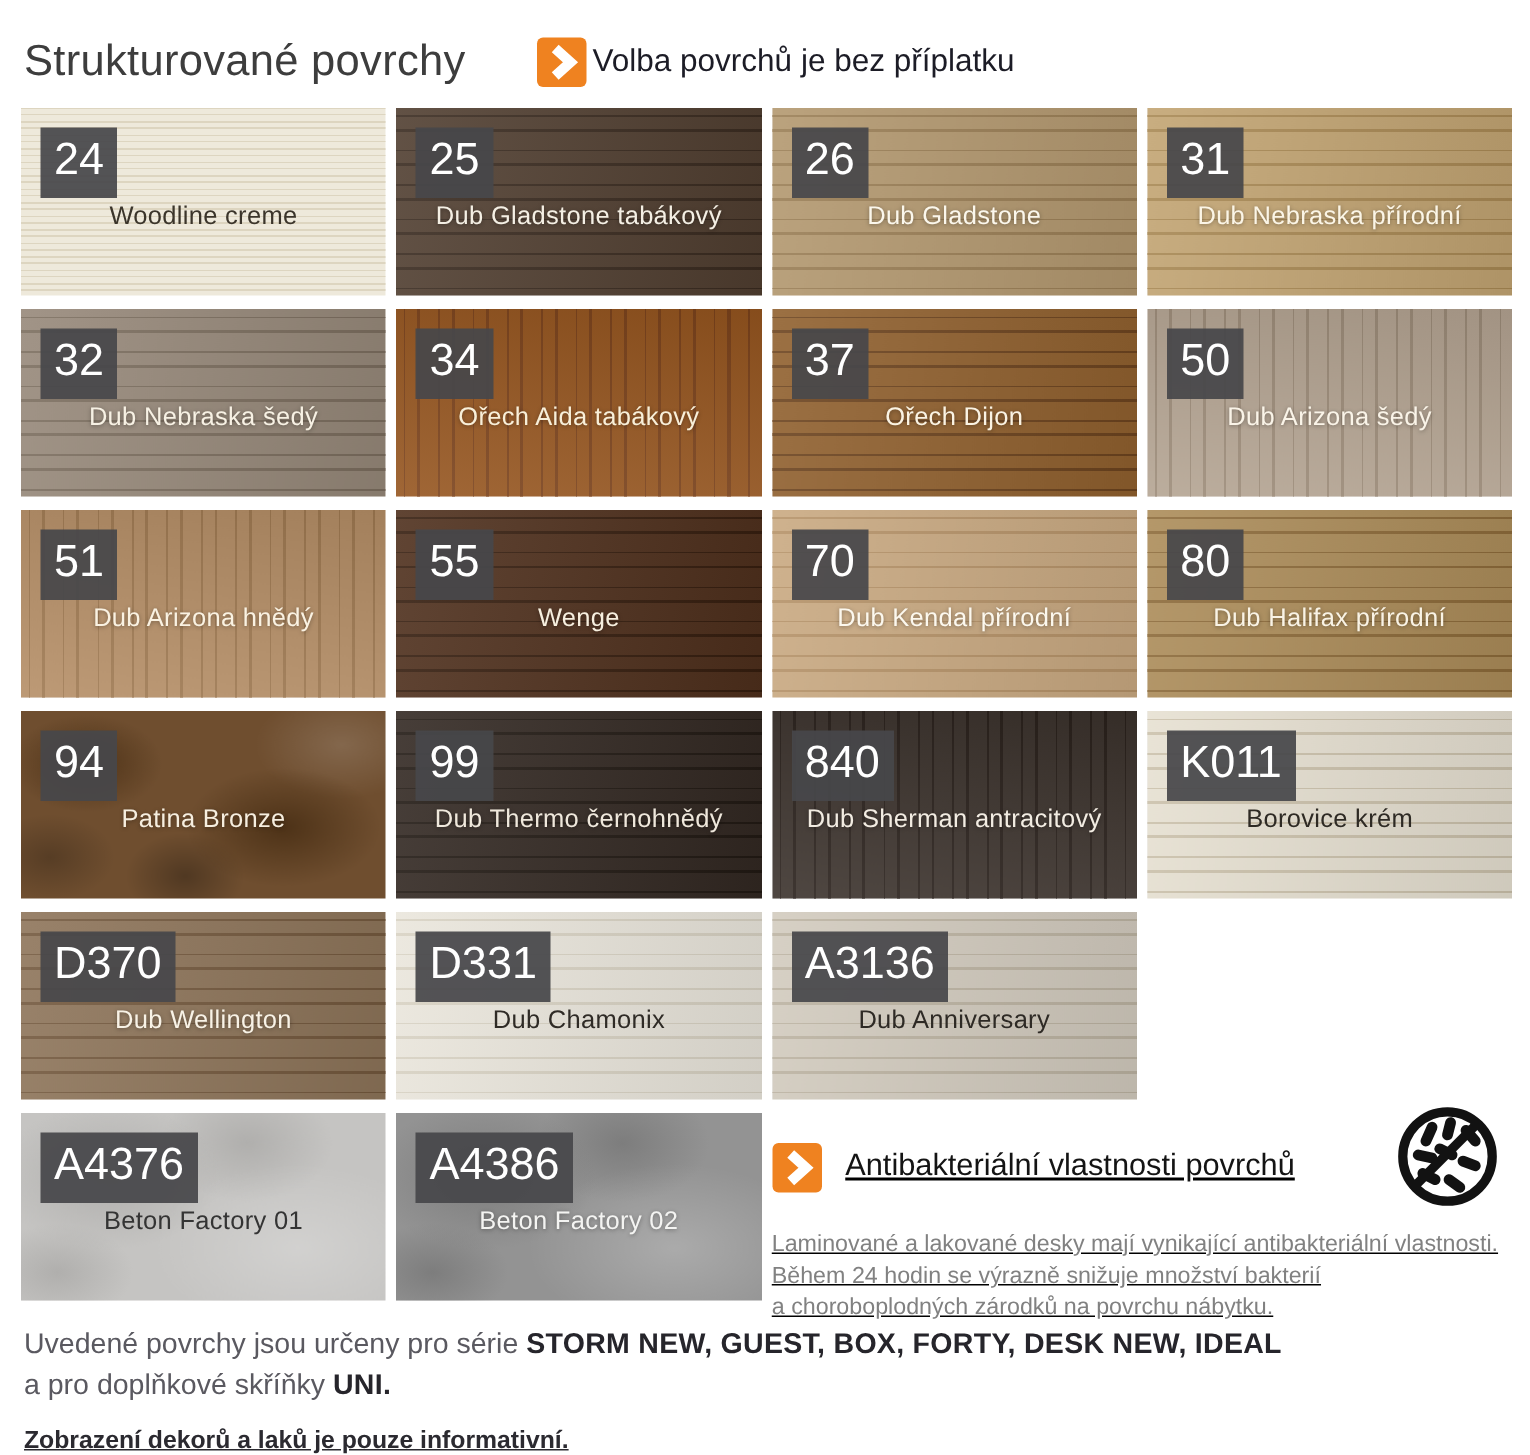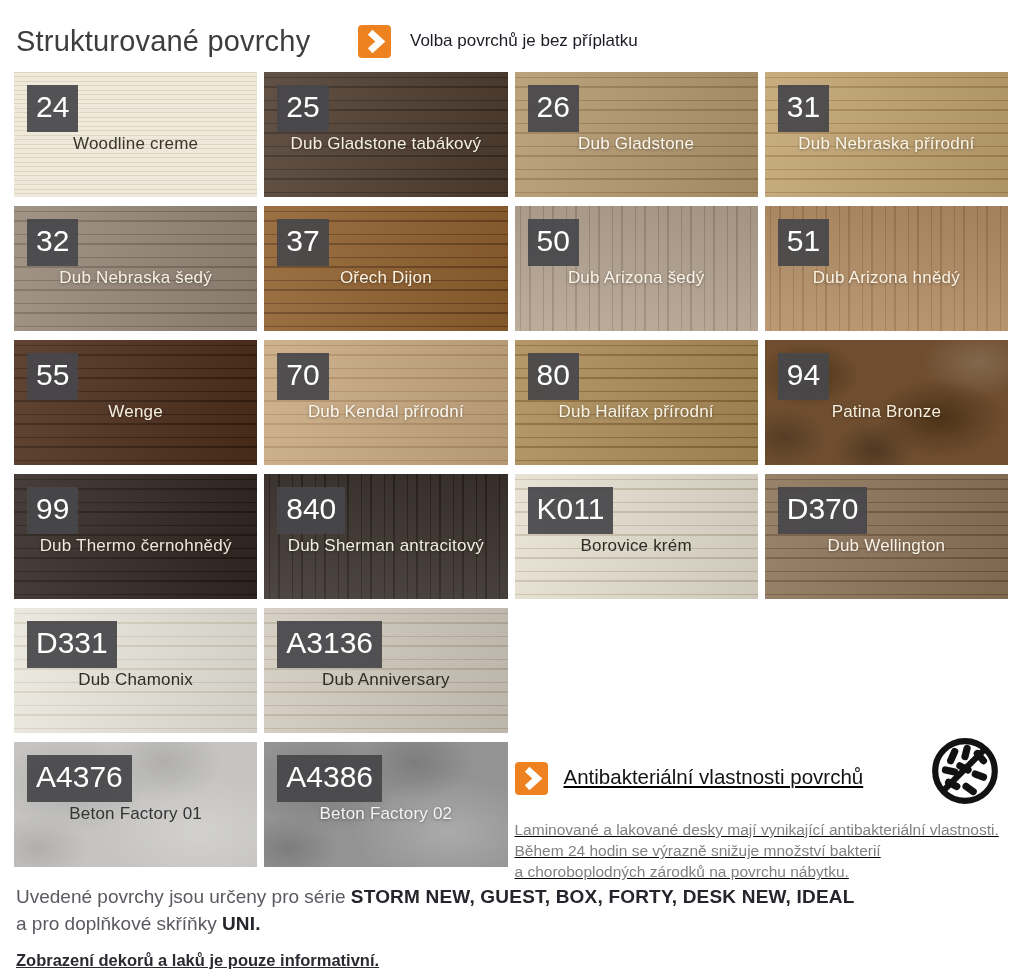--- a/index.html
+++ b/index.html
@@ -5,21 +5,21 @@
   html,body{margin:0;padding:0;background:#fff;}
   body{
     width:1020px;height:970px;overflow:hidden;position:relative;
     font-family:"Liberation Sans","DejaVu Sans",sans-serif;
     -webkit-font-smoothing:antialiased;
   }
   
   .header{display:flex;align-items:center;padding:20px 16px 6px 16px;height:42px;}
   .page-title{font-size:29px;font-weight:300;color:#3d3d3d;letter-spacing:.2px;width:342px;flex:0 0 auto;}
   .orange-tile{width:33px;height:33px;border-radius:4px;flex:0 0 auto;display:flex;align-items:center;justify-content:center;}
-  .header .subtitle{font-size:17px;color:#1c1c26;margin-left:19px;}
+  .header .subtitle{font-size:21px;color:#1c1c26;margin-left:4px;}
   
   .grid{
     margin:4px 12px 0 14px;
     display:grid;grid-template-columns:repeat(4,1fr);
     grid-auto-rows:125px;column-gap:7px;row-gap:9px;
   }
   .card{position:relative;overflow:hidden;background:var(--base);}
   .tex-wood-h{background-image:
       linear-gradient(100deg,rgba(255,255,255,.10),rgba(0,0,0,.10)),
       repeating-linear-gradient(180deg,transparent 0 5px,var(--grain) 5px 6px,transparent 6px 14px,var(--grain) 14px 16px,transparent 16px 23px);}
@@ -119,20 +119,24 @@
     <span class="swatch-name">Dub Gladstone</span>
   </div>
     <div class="card tex-wood-h light-label" style="--base: #C2A472; --grain: #A88853; --label: #FBF5E6;">
     <span class="code-badge">31</span>
     <span class="swatch-name">Dub Nebraska přírodní</span>
   </div>
     <div class="card tex-wood-h light-label" style="--base: #968879; --grain: #7B6D5E; --label: #F7F1E4;">
     <span class="code-badge">32</span>
     <span class="swatch-name">Dub Nebraska šedý</span>
   </div>
+    <div class="card tex-wood-v light-label" style="--base: #95551F; --grain: #7B421B; --label: #F8EFD9;">
+    <span class="code-badge">34</span>
+    <span class="swatch-name">Ořech Aida tabákový</span>
+  </div>
     <div class="card tex-wood-h light-label" style="--base: #90602E; --grain: #6C431E; --label: #FAF3E3;">
     <span class="code-badge">37</span>
     <span class="swatch-name">Ořech Dijon</span>
   </div>
     <div class="card tex-wood-v light-label" style="--base: #B4A492; --grain: #9C8B78; --label: #FAF4E8;">
     <span class="code-badge">50</span>
     <span class="swatch-name">Dub Arizona šedý</span>
   </div>
     <div class="card tex-wood-v light-label" style="--base: #B58E66; --grain: #9F7951; --label: #FAF2E2;">
     <span class="code-badge">51</span>

